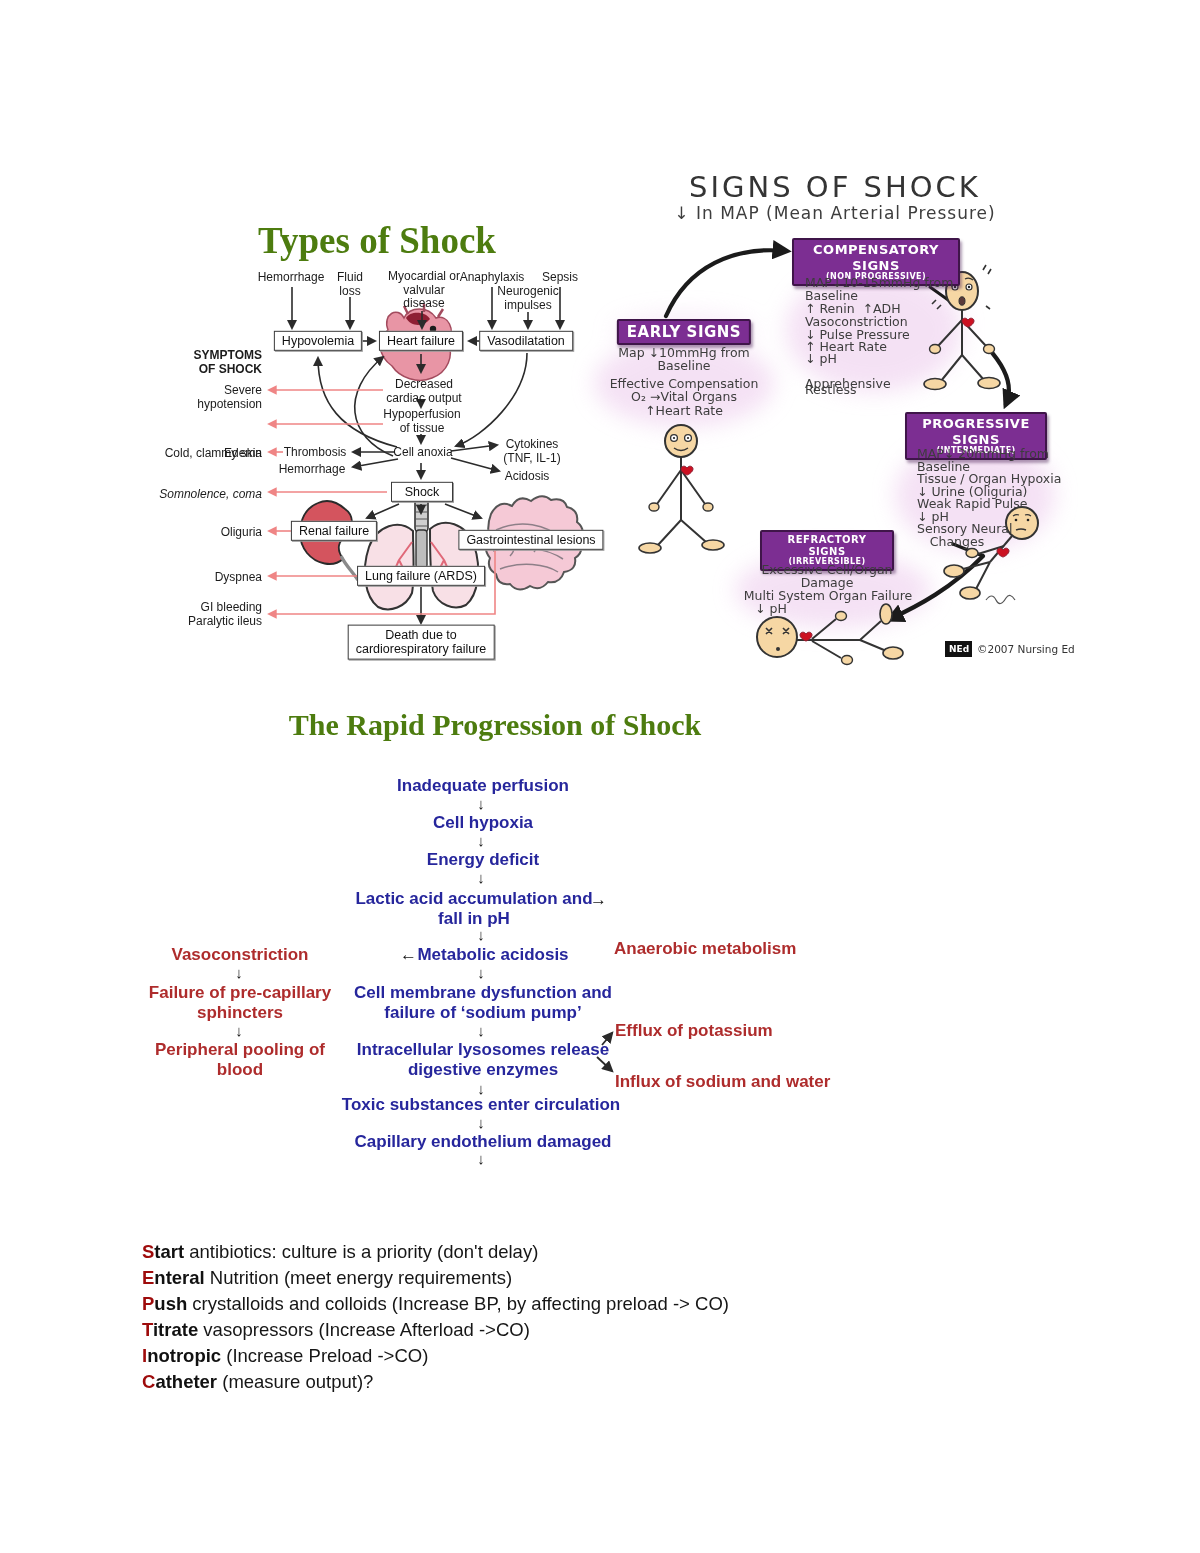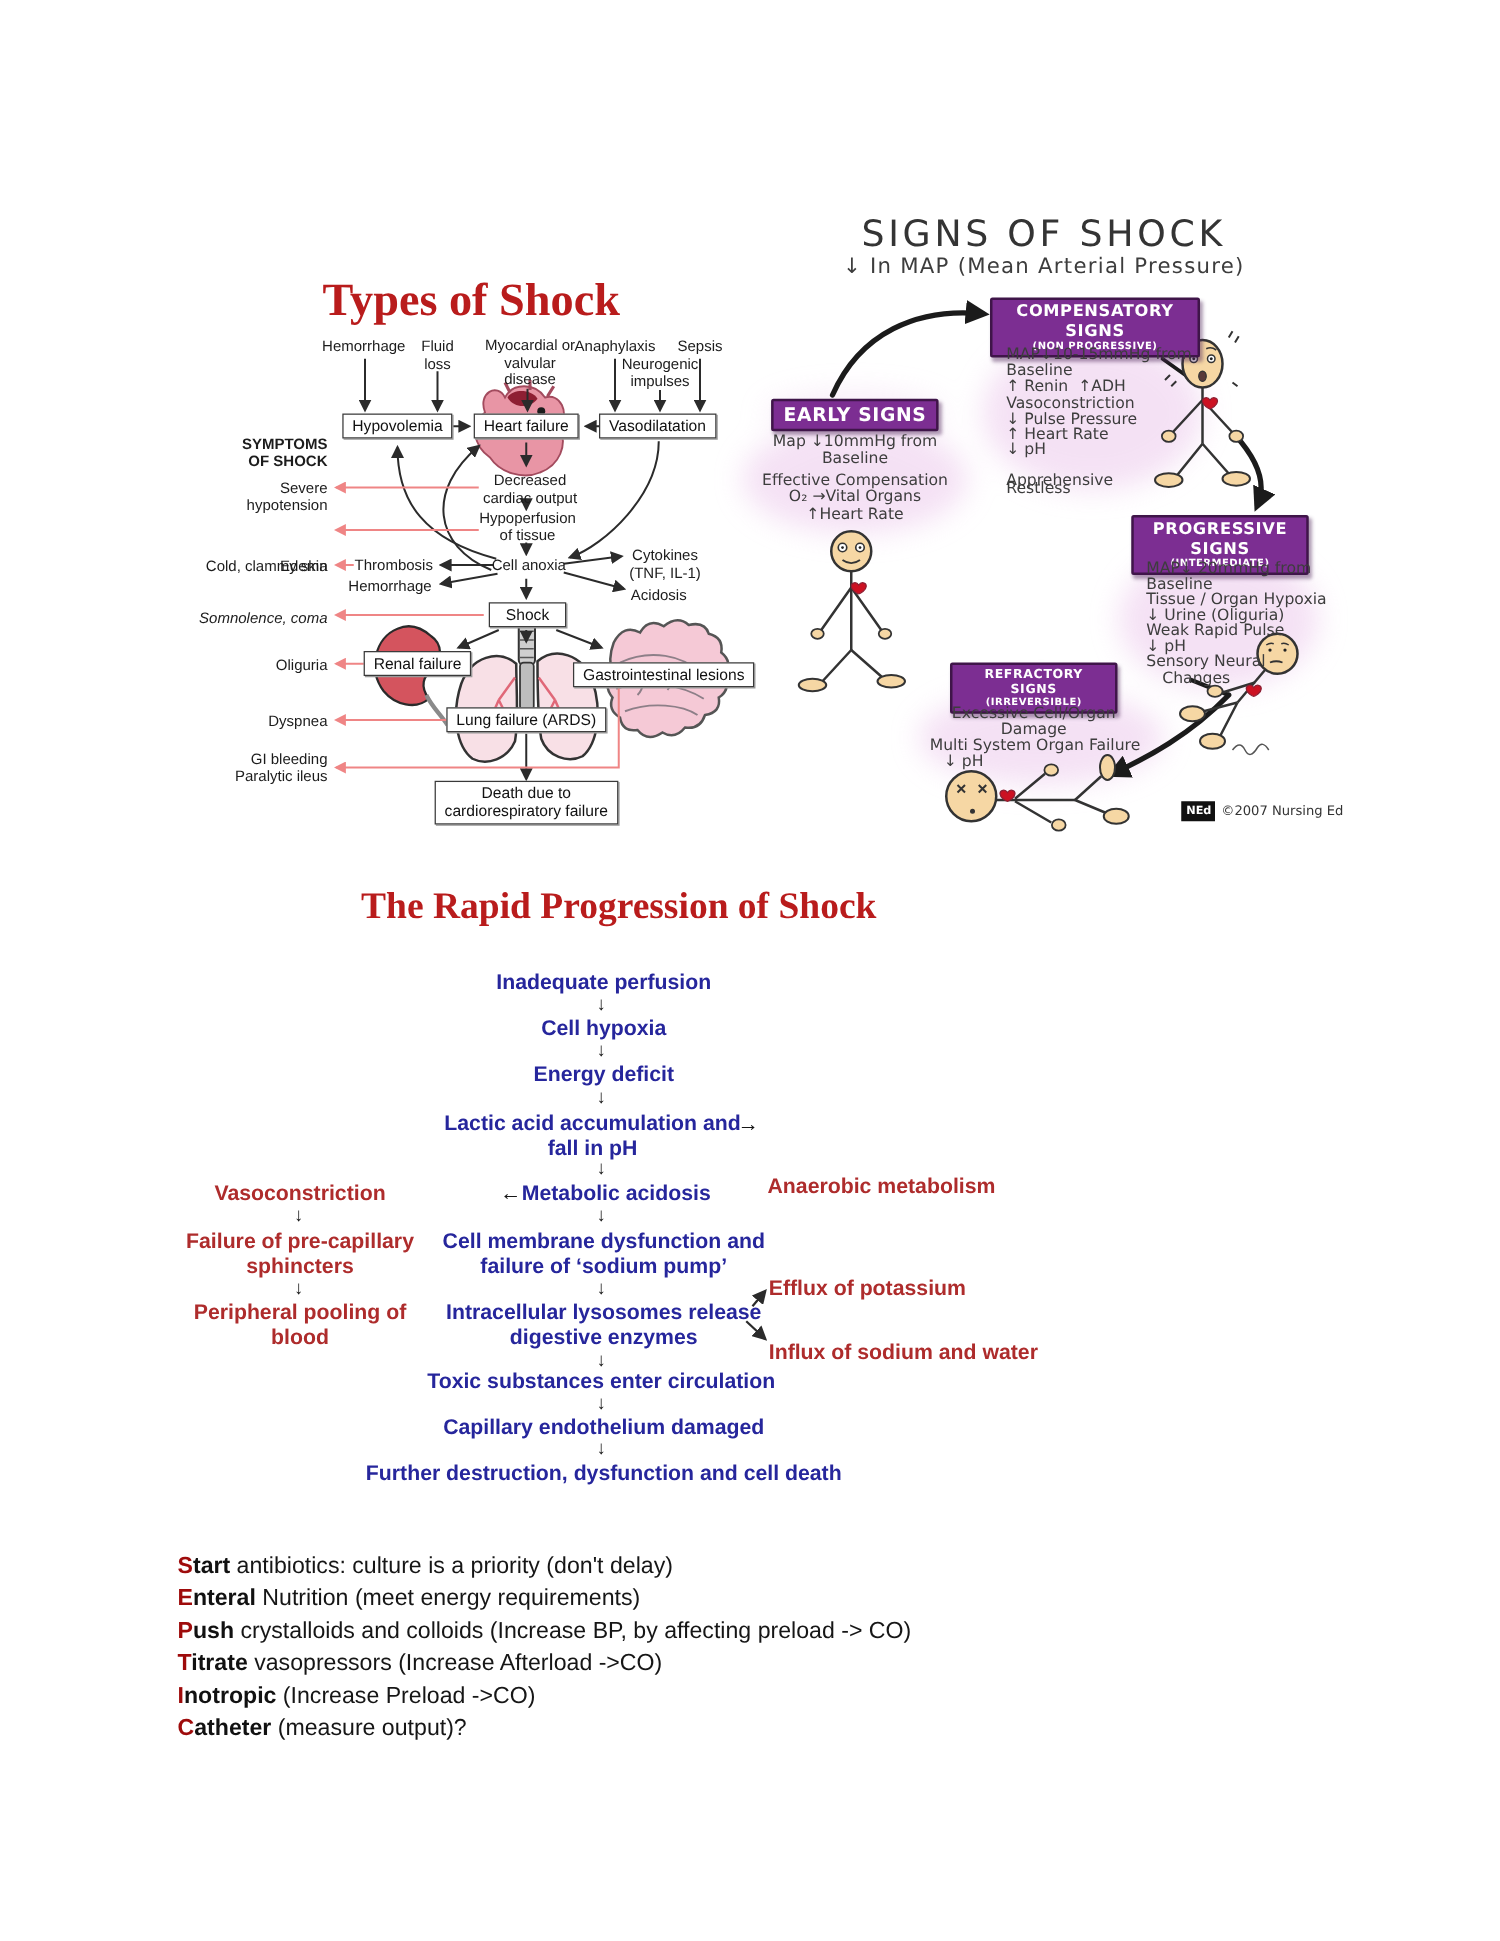--- a/index.html
+++ b/index.html
@@ -2,21 +2,21 @@
 <html><head>
 <meta charset="utf-8">
 <style>
   html,body{margin:0;padding:0;background:#fff;}
   .page{position:relative;width:1200px;height:1553px;background:#ffffff;overflow:hidden;
         font-family:"Liberation Sans",sans-serif;}
   svg.art{position:absolute;left:0;top:0;z-index:1;}
   .txt{z-index:2;}
   
   .sert{position:absolute;z-index:2;transform:translateX(-50%);font-family:"Liberation Serif",serif;
-        color:#b91c1c;white-space:nowrap;font-weight:700;}
+        color:#4d7c0f;white-space:nowrap;font-weight:700;}
   
   .tl{position:absolute;z-index:2;font:12px/1.13 "Liberation Sans",sans-serif;color:#1c1c1c;
       text-align:center;transform:translateX(-50%);white-space:pre-line;}
   .tbox{position:absolute;z-index:3;transform:translate(-50%,-50%);background:#fff;border:1.5px solid #3a3a3a;
         font:12.5px/1.15 "Liberation Sans",sans-serif;color:#111;padding:2px 7px;text-align:center;
         white-space:pre-line;box-shadow:1px 1px 0 #9a9a9a;}
   .sym{position:absolute;z-index:2;font:12px/1.2 "Liberation Sans",sans-serif;color:#1c1c1c;
        text-align:right;white-space:pre-line;}
   
   .hw{position:absolute;z-index:2;font:12.5px/1.05 "DejaVu Sans",sans-serif;color:#3d3d3d;white-space:pre;}
@@ -335,21 +335,20 @@
   <div class="blue" style="left:483px;top:983px;">Cell membrane dysfunction and
 failure of ‘sodium pump’</div>
   <div class="darr" style="left:481px;top:1023px;">↓</div>
   <div class="blue" style="left:483px;top:1040px;">Intracellular lysosomes release
 digestive enzymes</div>
   <div class="darr" style="left:481px;top:1081px;">↓</div>
   <div class="blue" style="left:481px;top:1095px;">Toxic substances enter circulation</div>
   <div class="darr" style="left:481px;top:1115px;">↓</div>
   <div class="blue" style="left:483px;top:1132px;">Capillary endothelium damaged</div>
   <div class="darr" style="left:481px;top:1151px;">↓</div>
-  <div class="blue" style="left:483px;top:1169px;">Further destruction, dysfunction and cell death</div>
 
   <div class="rednode" style="left:240px;top:945px;">Vasoconstriction</div>
   <div class="darr" style="left:239px;top:965px;">↓</div>
   <div class="rednode" style="left:240px;top:983px;">Failure of pre-capillary
 sphincters</div>
   <div class="darr" style="left:239px;top:1023px;">↓</div>
   <div class="rednode" style="left:240px;top:1040px;">Peripheral pooling of
 blood</div>
 
   <div class="rednode la" style="left:614px;top:939px;">Anaerobic metabolism</div>

